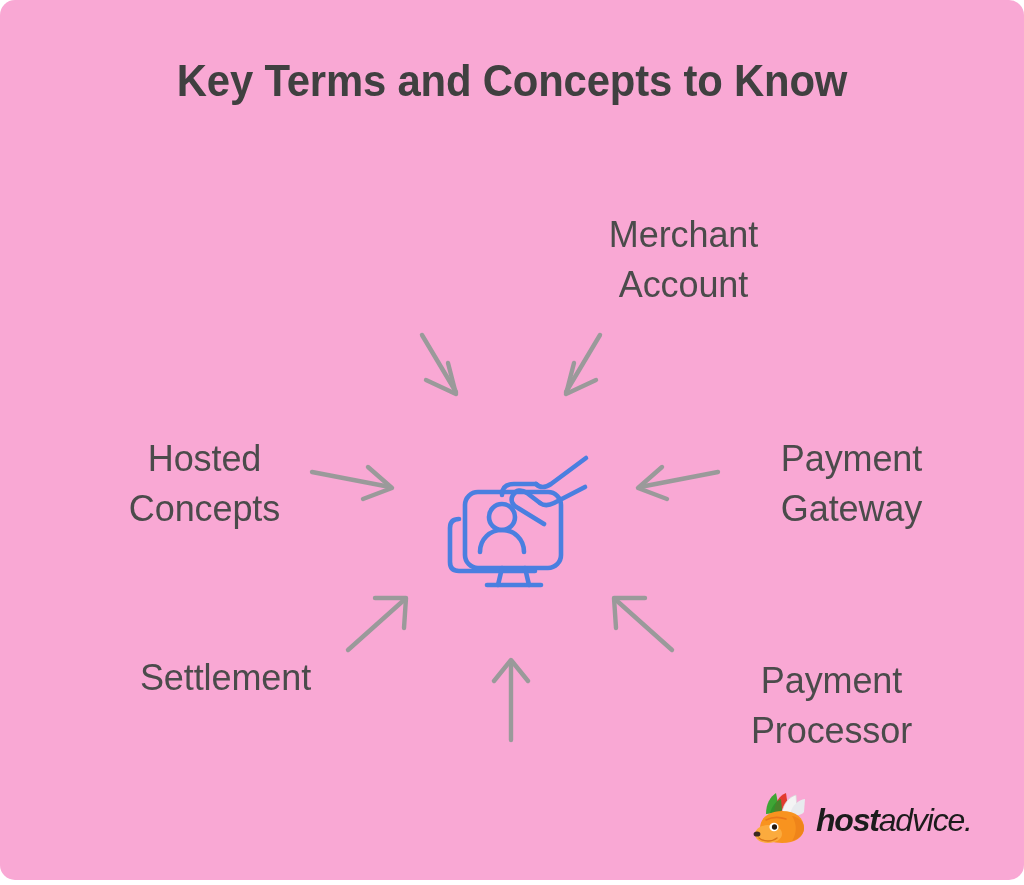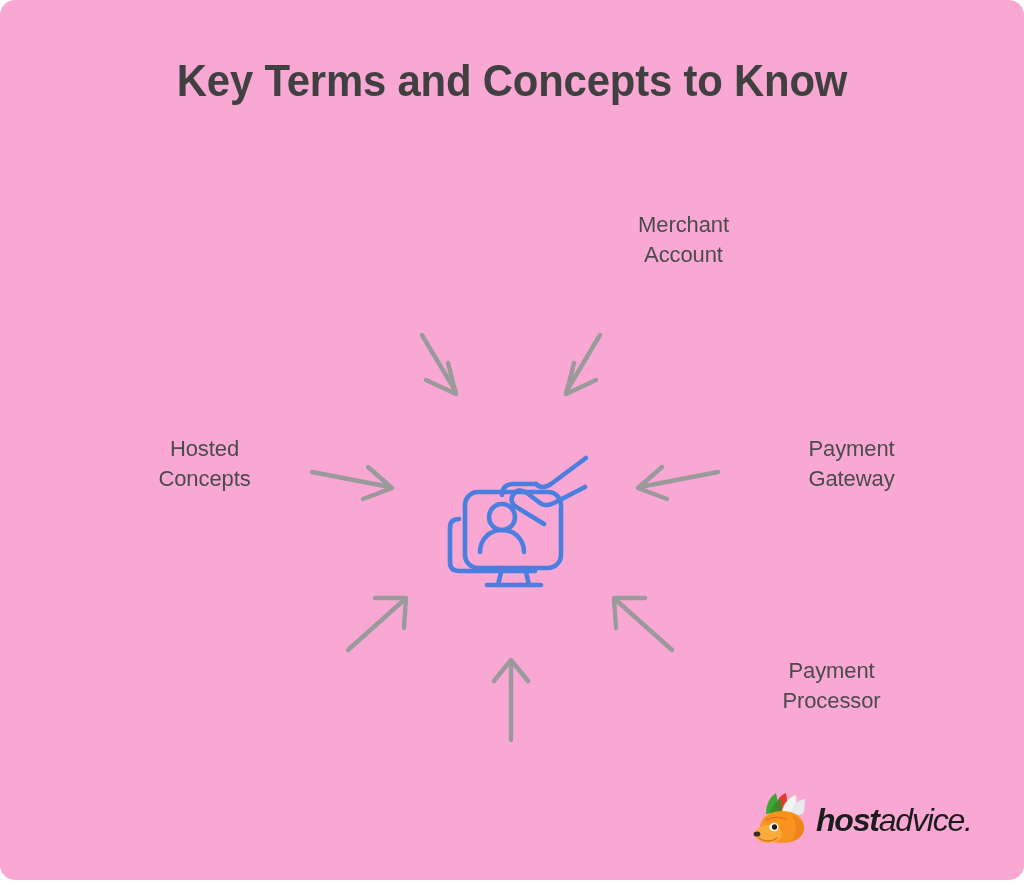--- a/index.html
+++ b/index.html
@@ -34,21 +34,21 @@
     color: #404040;
     transform: scaleX(0.93);
     transform-origin: center top;
     line-height: 1.1;
   }
 
   
   .label {
     position: absolute;
     font-family: "Liberation Sans", sans-serif;
-    font-size: 22px;
+    font-size: 36px;
     font-weight: 400;
     color: #4b4b4b;
     line-height: 1.38;
     text-align: center;
     white-space: pre-line;
     letter-spacing: -0.1px;
   }
   .label.one-line { line-height: 1.2; }
 
   
@@ -175,20 +175,21 @@
       <path d="M108 63 L95 53 C89 49 84 50 81 55 C78 60 80 65 86 68 L112 84"></path>
     </g>
   </svg>
 
   <div class="label" id="label-merchant-account">Merchant
 Account</div>
   <div class="label" id="label-hosted-checkout">Hosted
 Concepts</div>
   <div class="label" id="label-payment-gateway">Payment
 Gateway</div>
+  <div class="label one-line" id="label-settlement">Settlement</div>
   <div class="label" id="label-payment-processor">Payment
 Processor</div>
 
   <div id="logo">
     <svg id="logo-mark" viewBox="0 0 62 56">
 
       <path d="M14 22 C14 12 18 5 24 1 L27 16 C26 19 21 22 14 22 Z" fill="#3fa535"></path>
       <path d="M22 20 C23 10 27 4 34 1 L36 15 C34 19 29 21 22 20 Z" fill="#e23b2e"></path>
       <path d="M30 20 C32 11 37 5 44 3 L45 17 C42 21 36 22 30 20 Z" fill="#f4f4f4" stroke="#d8d8d8" stroke-width="0.7"></path>
       <path d="M38 21 C41 13 46 8 53 7 L52 20 C49 24 43 24 38 21 Z" fill="#e8eaee"></path>

